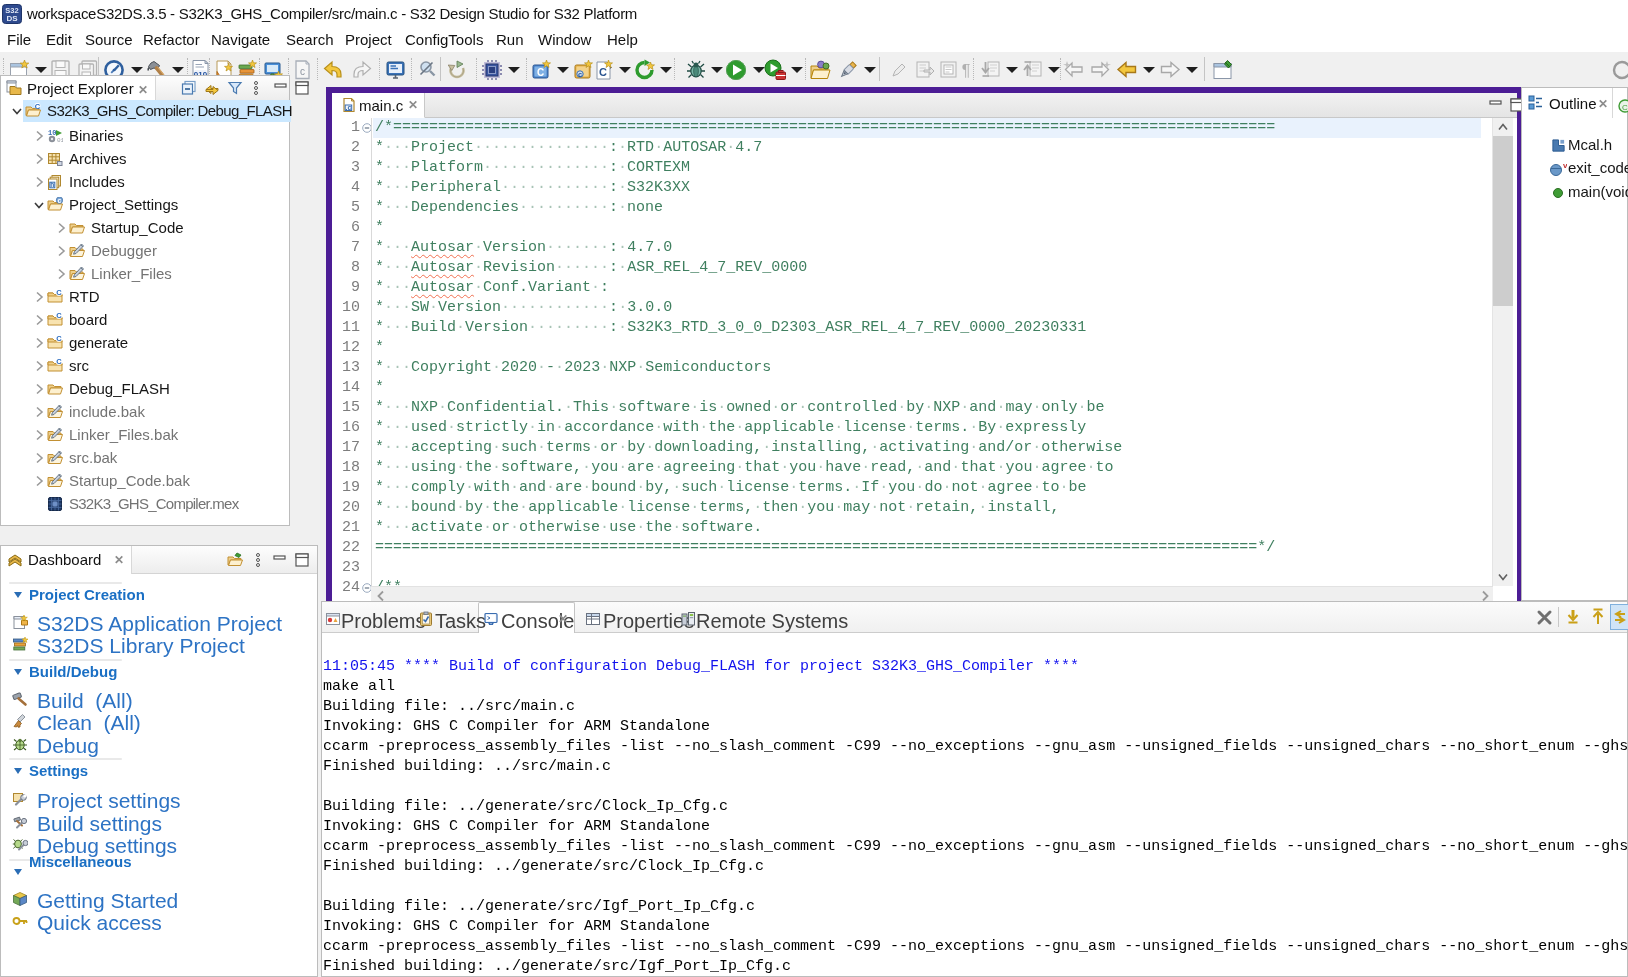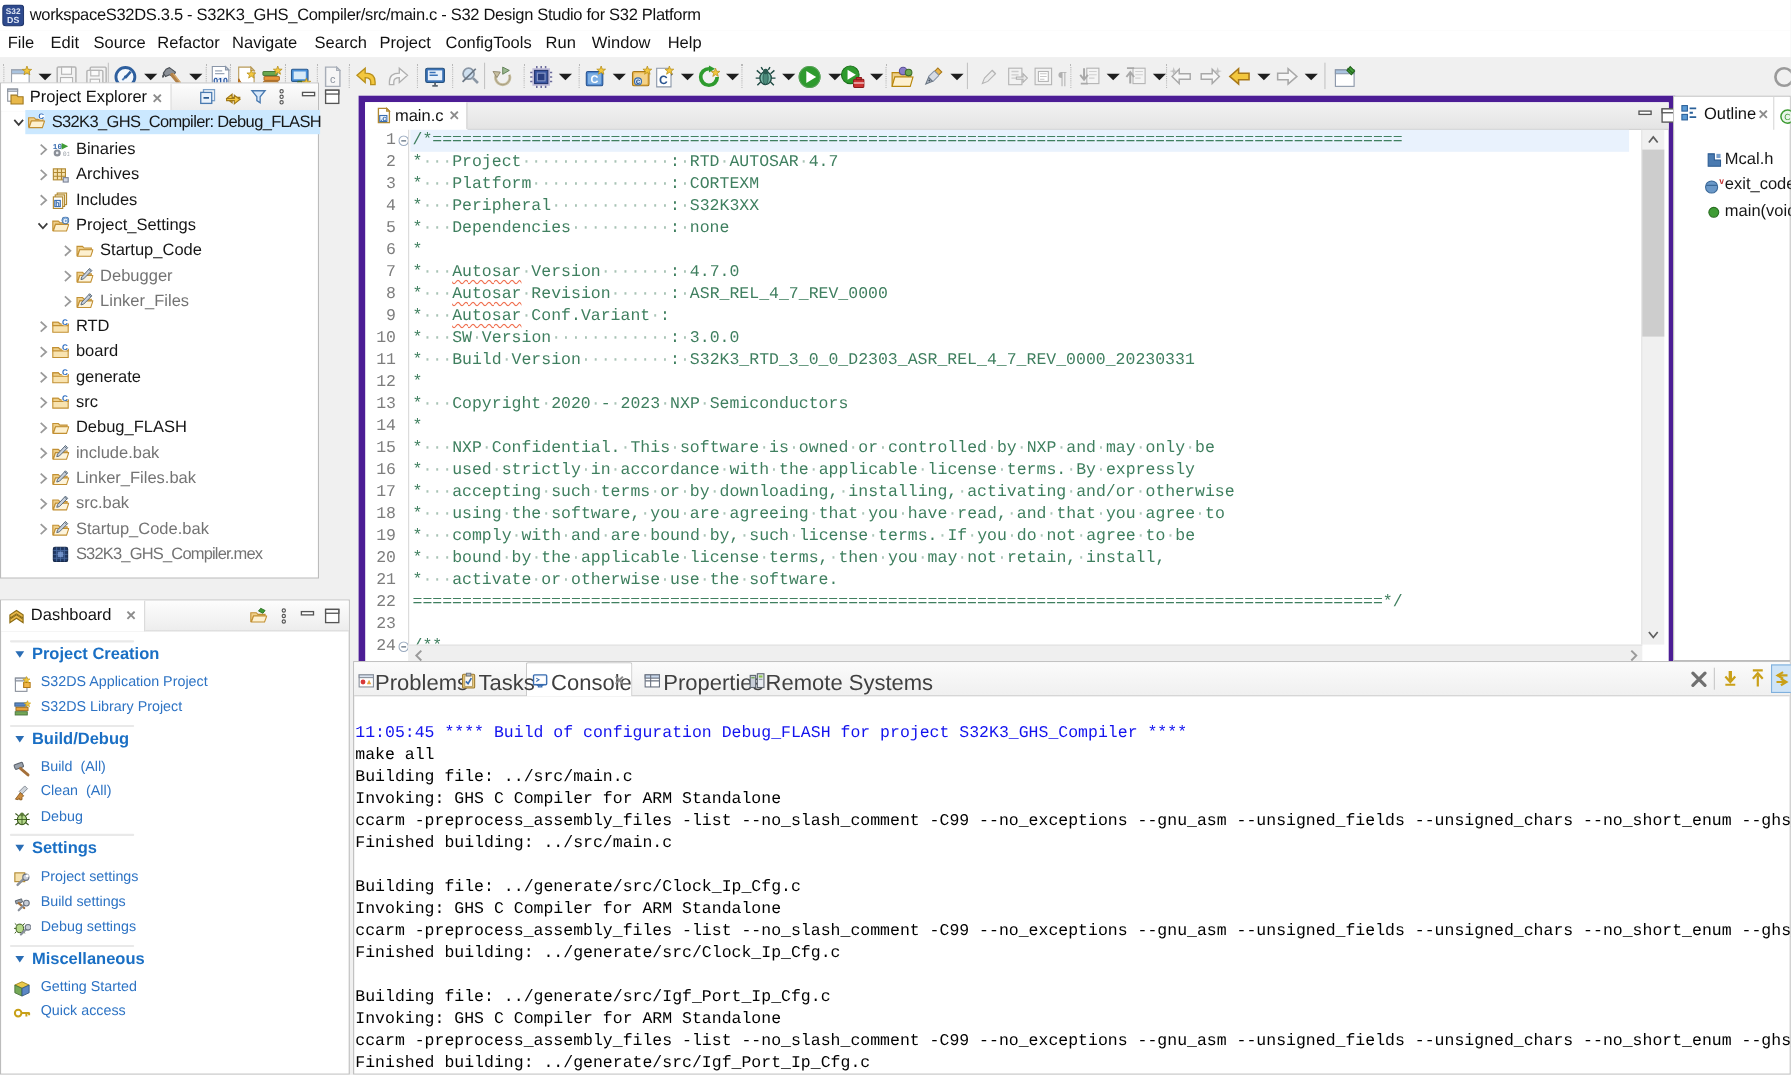--- a/index.html
+++ b/index.html
@@ -13,21 +13,21 @@
 .tsep2{position:absolute;top:57px;width:1px;height:24px;background:#c4c4c4}
 .dd{position:absolute;width:0;height:0;border-left:6px solid transparent;border-right:6px solid transparent;border-top:6px solid #1e1e1e}
 .panel{position:absolute;background:#fff;border:1px solid #bcbcbc}
 .vhdr{position:absolute;left:0;top:0;right:0;height:25px;background:linear-gradient(#fdfdfd,#ededed);border-bottom:1px solid #d4d4d4}
 .vtab{position:absolute;left:0;top:0;height:25px;background:#fff;border-right:1px solid #d8d8d8}
 .vtab-label{position:absolute;top:4px;font-size:15px;color:#111;white-space:nowrap}
 .xbtn{position:absolute;top:7px;font-size:12px;color:#8c8c8c;font-weight:bold;font-family:"Liberation Sans"}
 .treerow{position:absolute;white-space:nowrap;font-size:15px;color:#161616;height:22px;line-height:22px}
 .gray{color:#737373}
 .dashhead{position:absolute;font-weight:bold;color:#1a6fc4;font-size:15px;white-space:nowrap}
-.dashlink{position:absolute;color:#2d73c4;font-size:13px;white-space:nowrap}
+.dashlink{position:absolute;color:#2d73c4;font-size:21px;white-space:nowrap}
 .dashsep{position:absolute;height:2px;border-radius:1px;background:#e9e9e9}
 .dtri{position:absolute;width:0;height:0;border-left:4.5px solid transparent;border-right:4.5px solid transparent;border-top:6px solid #2a6db5}
 #edpanel{left:326px;top:87px;width:1197px;height:572px;background:#fff;border:6px solid #4c1d95}
 #edtabs{position:absolute;left:0;top:0;right:0;height:25px;background:linear-gradient(#f2f2f2,#e4e4e4);border-bottom:1px solid #c8c8c8}
 #edtab-active{position:absolute;left:0;top:0;width:93px;height:25px;background:#fff;border-right:1px solid #c8c8c8;border-bottom:1px solid #fff}
 .mono{font-family:"Liberation Mono",monospace;font-size:15px;line-height:20px;white-space:pre}
 .cl{height:20px}
 #gutter{position:absolute;left:0;top:25px;width:28px;text-align:right;color:#7d7d7d}
 #gutline{position:absolute;left:39px;top:25px;width:1px;height:468px;background:#d9d9d9}
 #codearea{position:absolute;left:43px;top:25px;color:#3f7f5f}
@@ -532,21 +532,21 @@
 <div class="dtri" style="left:13px;top:46px"></div>
 <div class="dashhead" style="left:28px;top:40px">Project Creation</div>
 <div class="dashsep" style="left:8px;top:113px;width:113px"></div>
 <div class="dtri" style="left:13px;top:123px"></div>
 <div class="dashhead" style="left:28px;top:117px">Build/Debug</div>
 <div class="dashsep" style="left:8px;top:212px;width:113px"></div>
 <div class="dtri" style="left:13px;top:222px"></div>
 <div class="dashhead" style="left:28px;top:216px">Settings</div>
 <div class="dashsep" style="left:8px;top:313px;width:113px"></div>
 <div class="dtri" style="left:13px;top:323px"></div>
-<div class="dashhead" style="left:28px;top:317px">Miscellaneous</div>
+<div class="dashhead" style="left:28px;top:307px">Miscellaneous</div>
 <svg style="position:absolute;left:11px;top:68px;" width="16" height="16" viewBox="0 0 16 16" xmlns="http://www.w3.org/2000/svg">
       <rect x="2" y="2.5" width="10.5" height="12" fill="#fff" stroke="#8a919c" stroke-width="1"></rect>
       <path d="M2 2.5 L12.5 2.5 L12.5 5 L2 5Z" fill="#e8eef8" stroke="#8a919c" stroke-width="1"></path>
       <path d="M9.5 6.5 L15.5 6.5 L15.5 11 L9.5 11Z" fill="#f0b54a" stroke="#b07818" stroke-width="1"></path>
       <path d="M12 1 L12.9 3.2 L15.3 3.3 L13.4 4.7 L14.1 7 L12 5.6 L9.9 7 L10.6 4.7 L8.7 3.3 L11.1 3.2Z" fill="#f3c73e" stroke="#caa018" stroke-width="0.6"></path>
     </svg>
 <div class="dashlink" style="left:36px;top:66px">S32DS Application Project</div>
 <svg style="position:absolute;left:11px;top:90px;" width="16" height="16" viewBox="0 0 16 16" xmlns="http://www.w3.org/2000/svg">
       <rect x="1.5" y="3" width="11" height="3" fill="#5b87c6" stroke="#35597e" stroke-width="0.8"></rect>
       <rect x="2.5" y="7" width="11" height="3" fill="#e8a33d" stroke="#9c6a1a" stroke-width="0.8"></rect>

